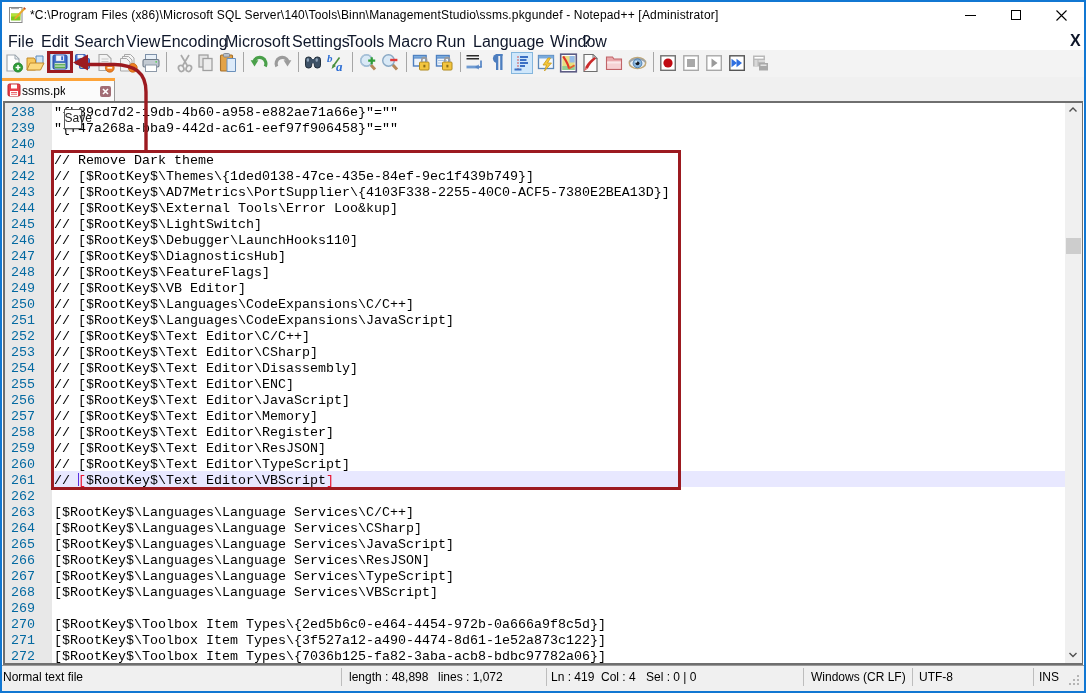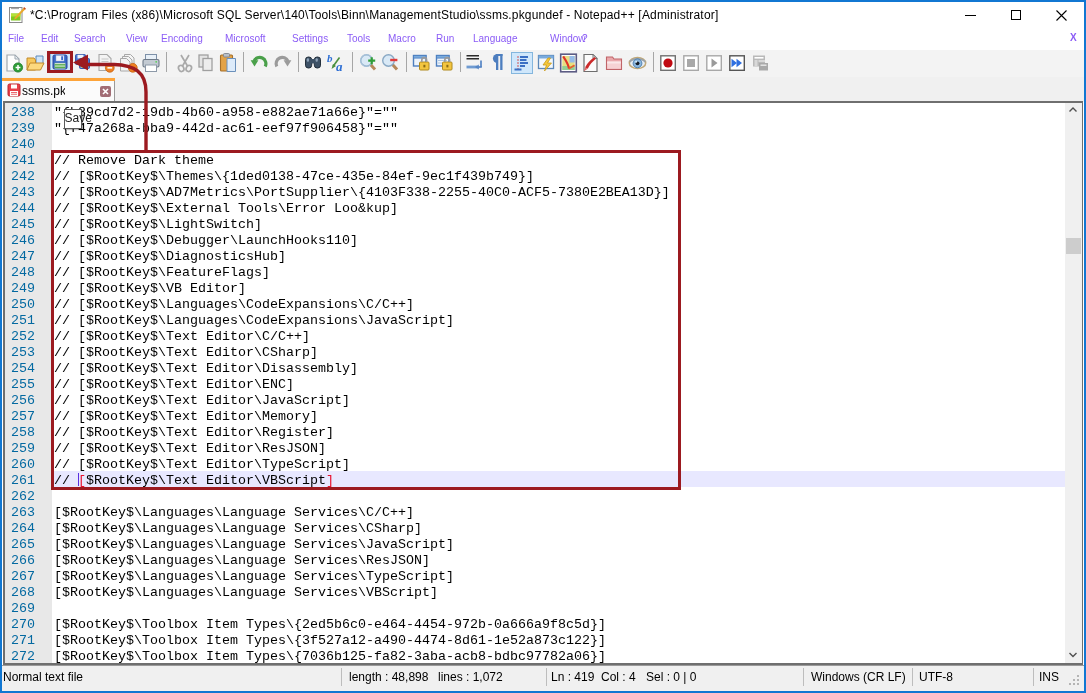--- a/index.html
+++ b/index.html
@@ -2,21 +2,21 @@
 <html><head>
 <meta charset="utf-8">
 <style>
 * { margin:0; padding:0; box-sizing:border-box; }
 html,body { width:1086px; height:693px; overflow:hidden; background:#fff; }
 body { font-family:"Liberation Sans",sans-serif; position:relative; }
 .a { position:absolute; }
 .sep { position:absolute; width:1px; height:20px; top:52px; background:#a6a6a6; }
 .ssep { position:absolute; width:1px; height:18px; top:668px; background:#bdbdbd; }
 .stxt { position:absolute; top:670px; font-size:12px; color:#000; white-space:pre; }
-.mitem { position:absolute; top:33px; font-size:10px; color:#8b5cf6; }
+.mitem { position:absolute; top:33px; font-size:16px; color:#0f172a; }
 pre { font-family:"Liberation Mono",monospace; font-size:13.333px; line-height:16px; }
 </style>
 </head>
 <body>
 
 <div class="a" style="left:0;top:0;width:1086px;height:693px;border:2px solid #1177d2;"></div>
 
 <div class="a" style="left:30px;top:8px;font-size:12px;letter-spacing:0.18px;color:#000;">*C:\Program Files (x86)\Microsoft SQL Server\140\Tools\Binn\ManagementStudio\ssms.pkgundef - Notepad++ [Administrator]</div>
 
 <svg class="a" style="left:8px;top:6px" width="18" height="18" viewBox="0 0 18 18">

